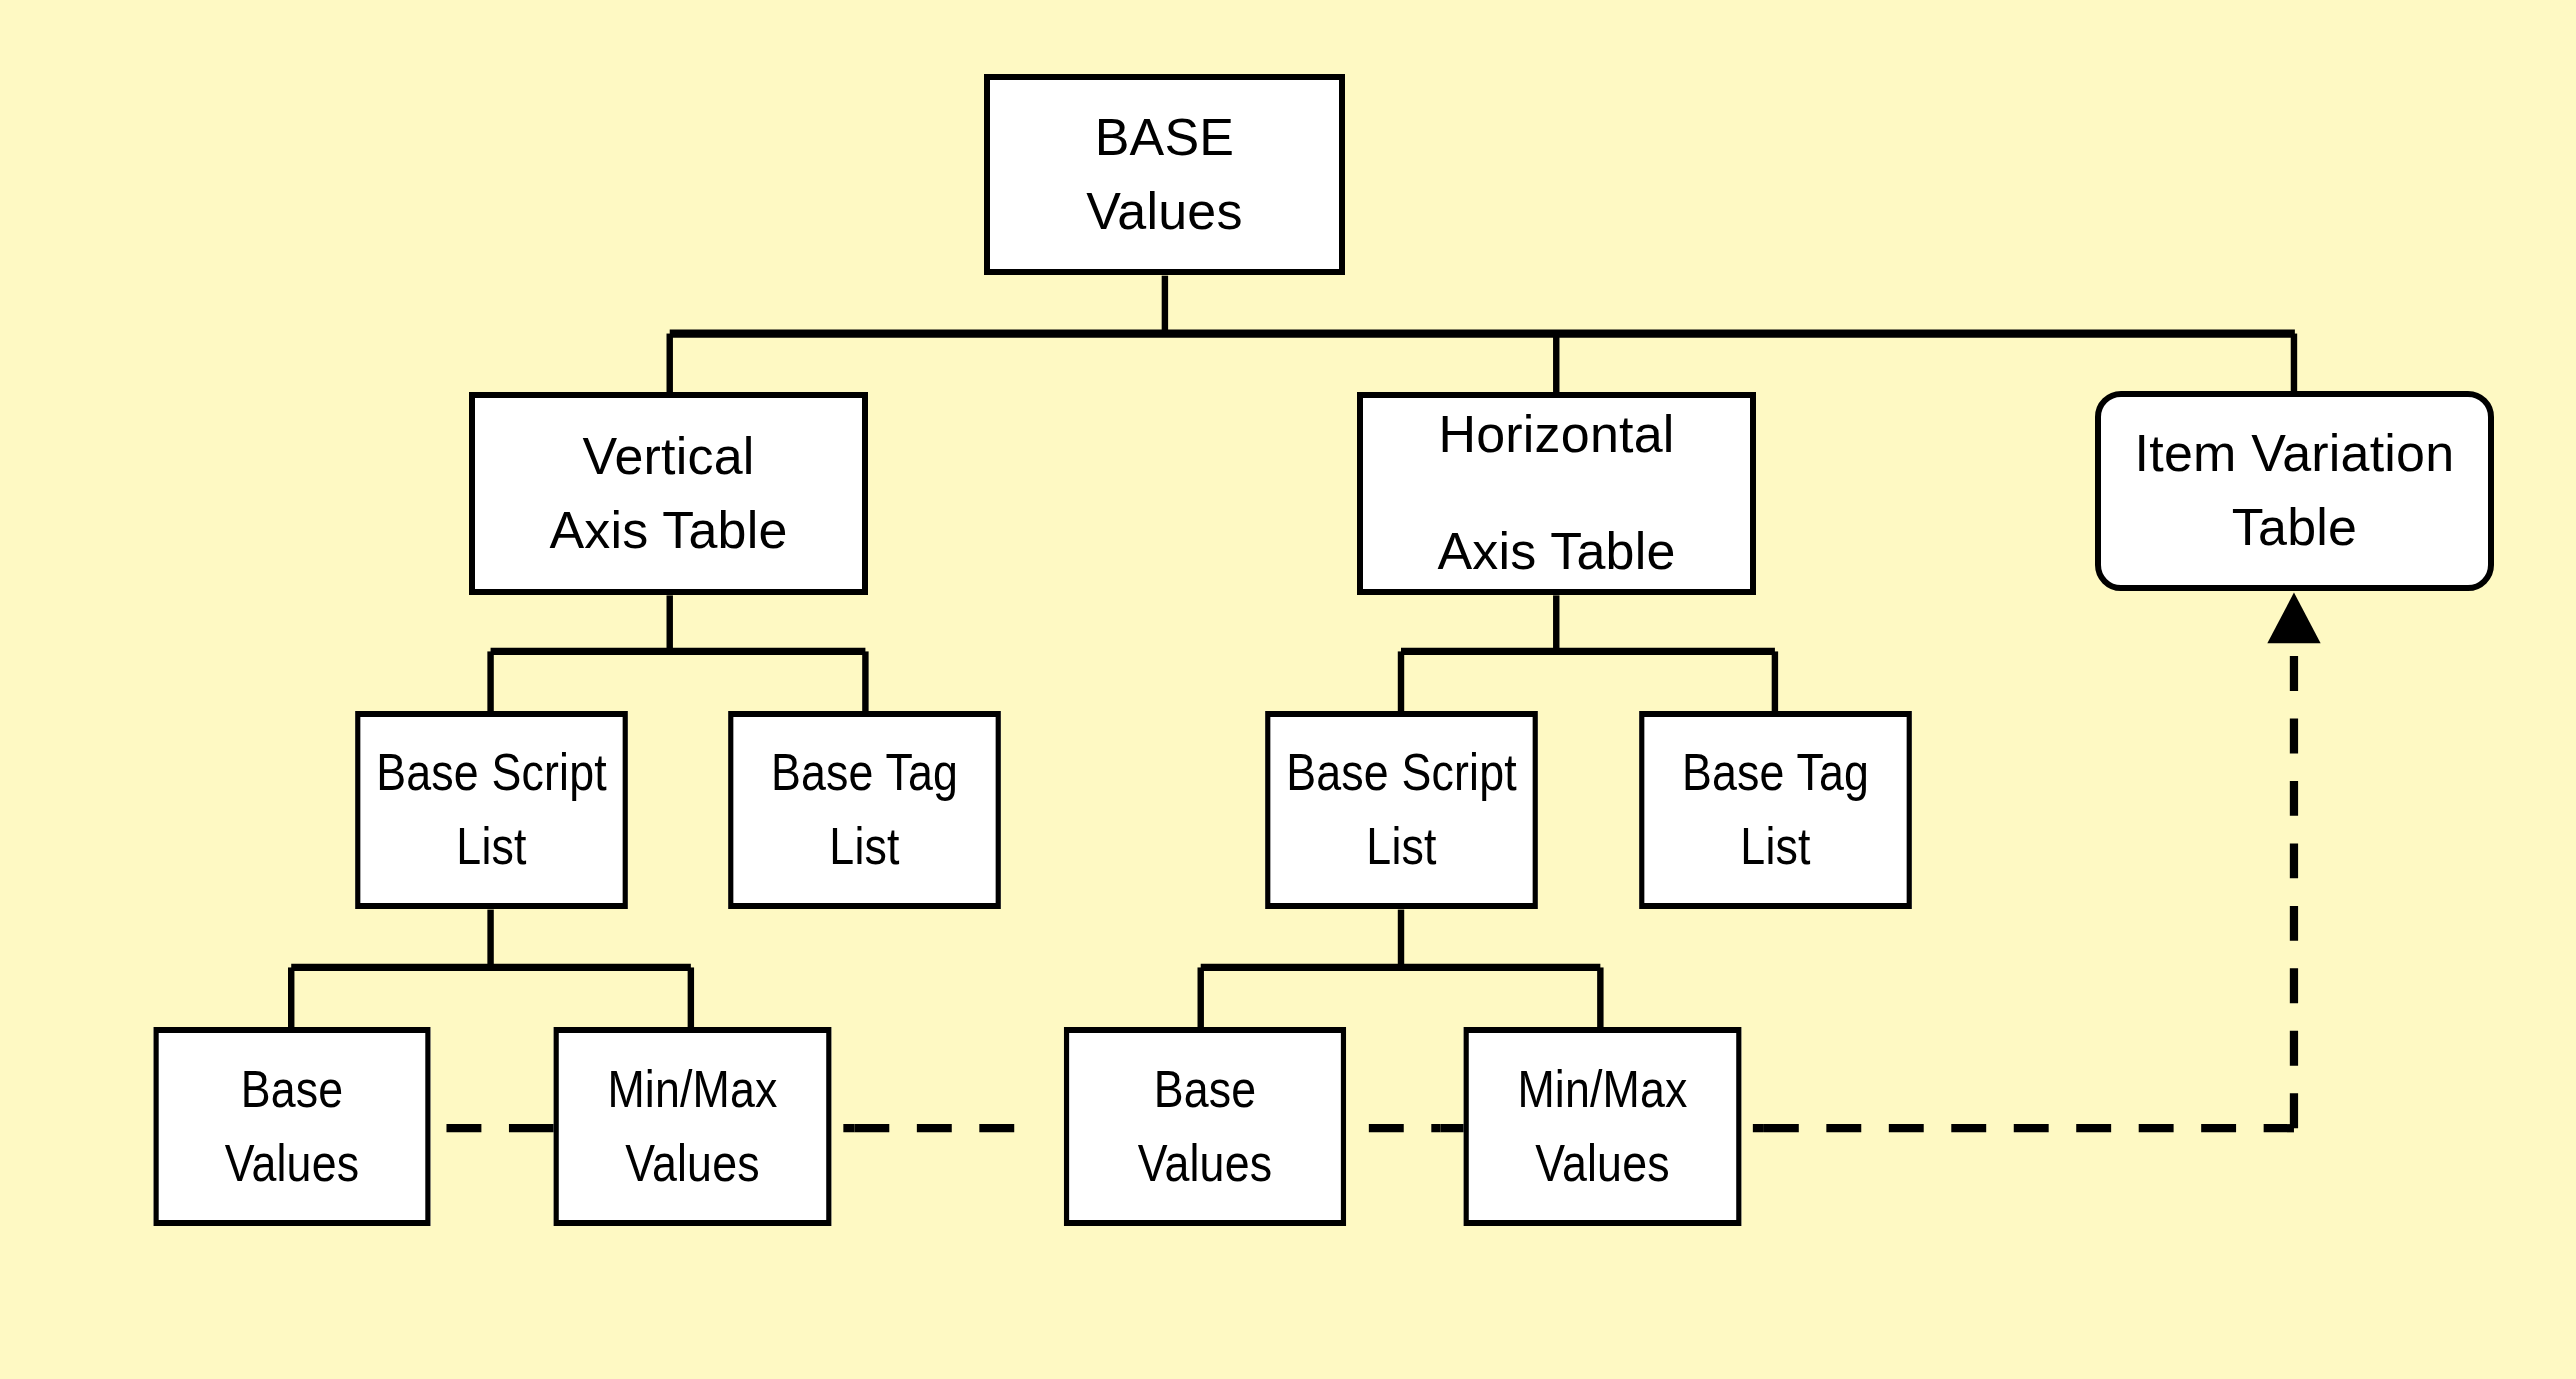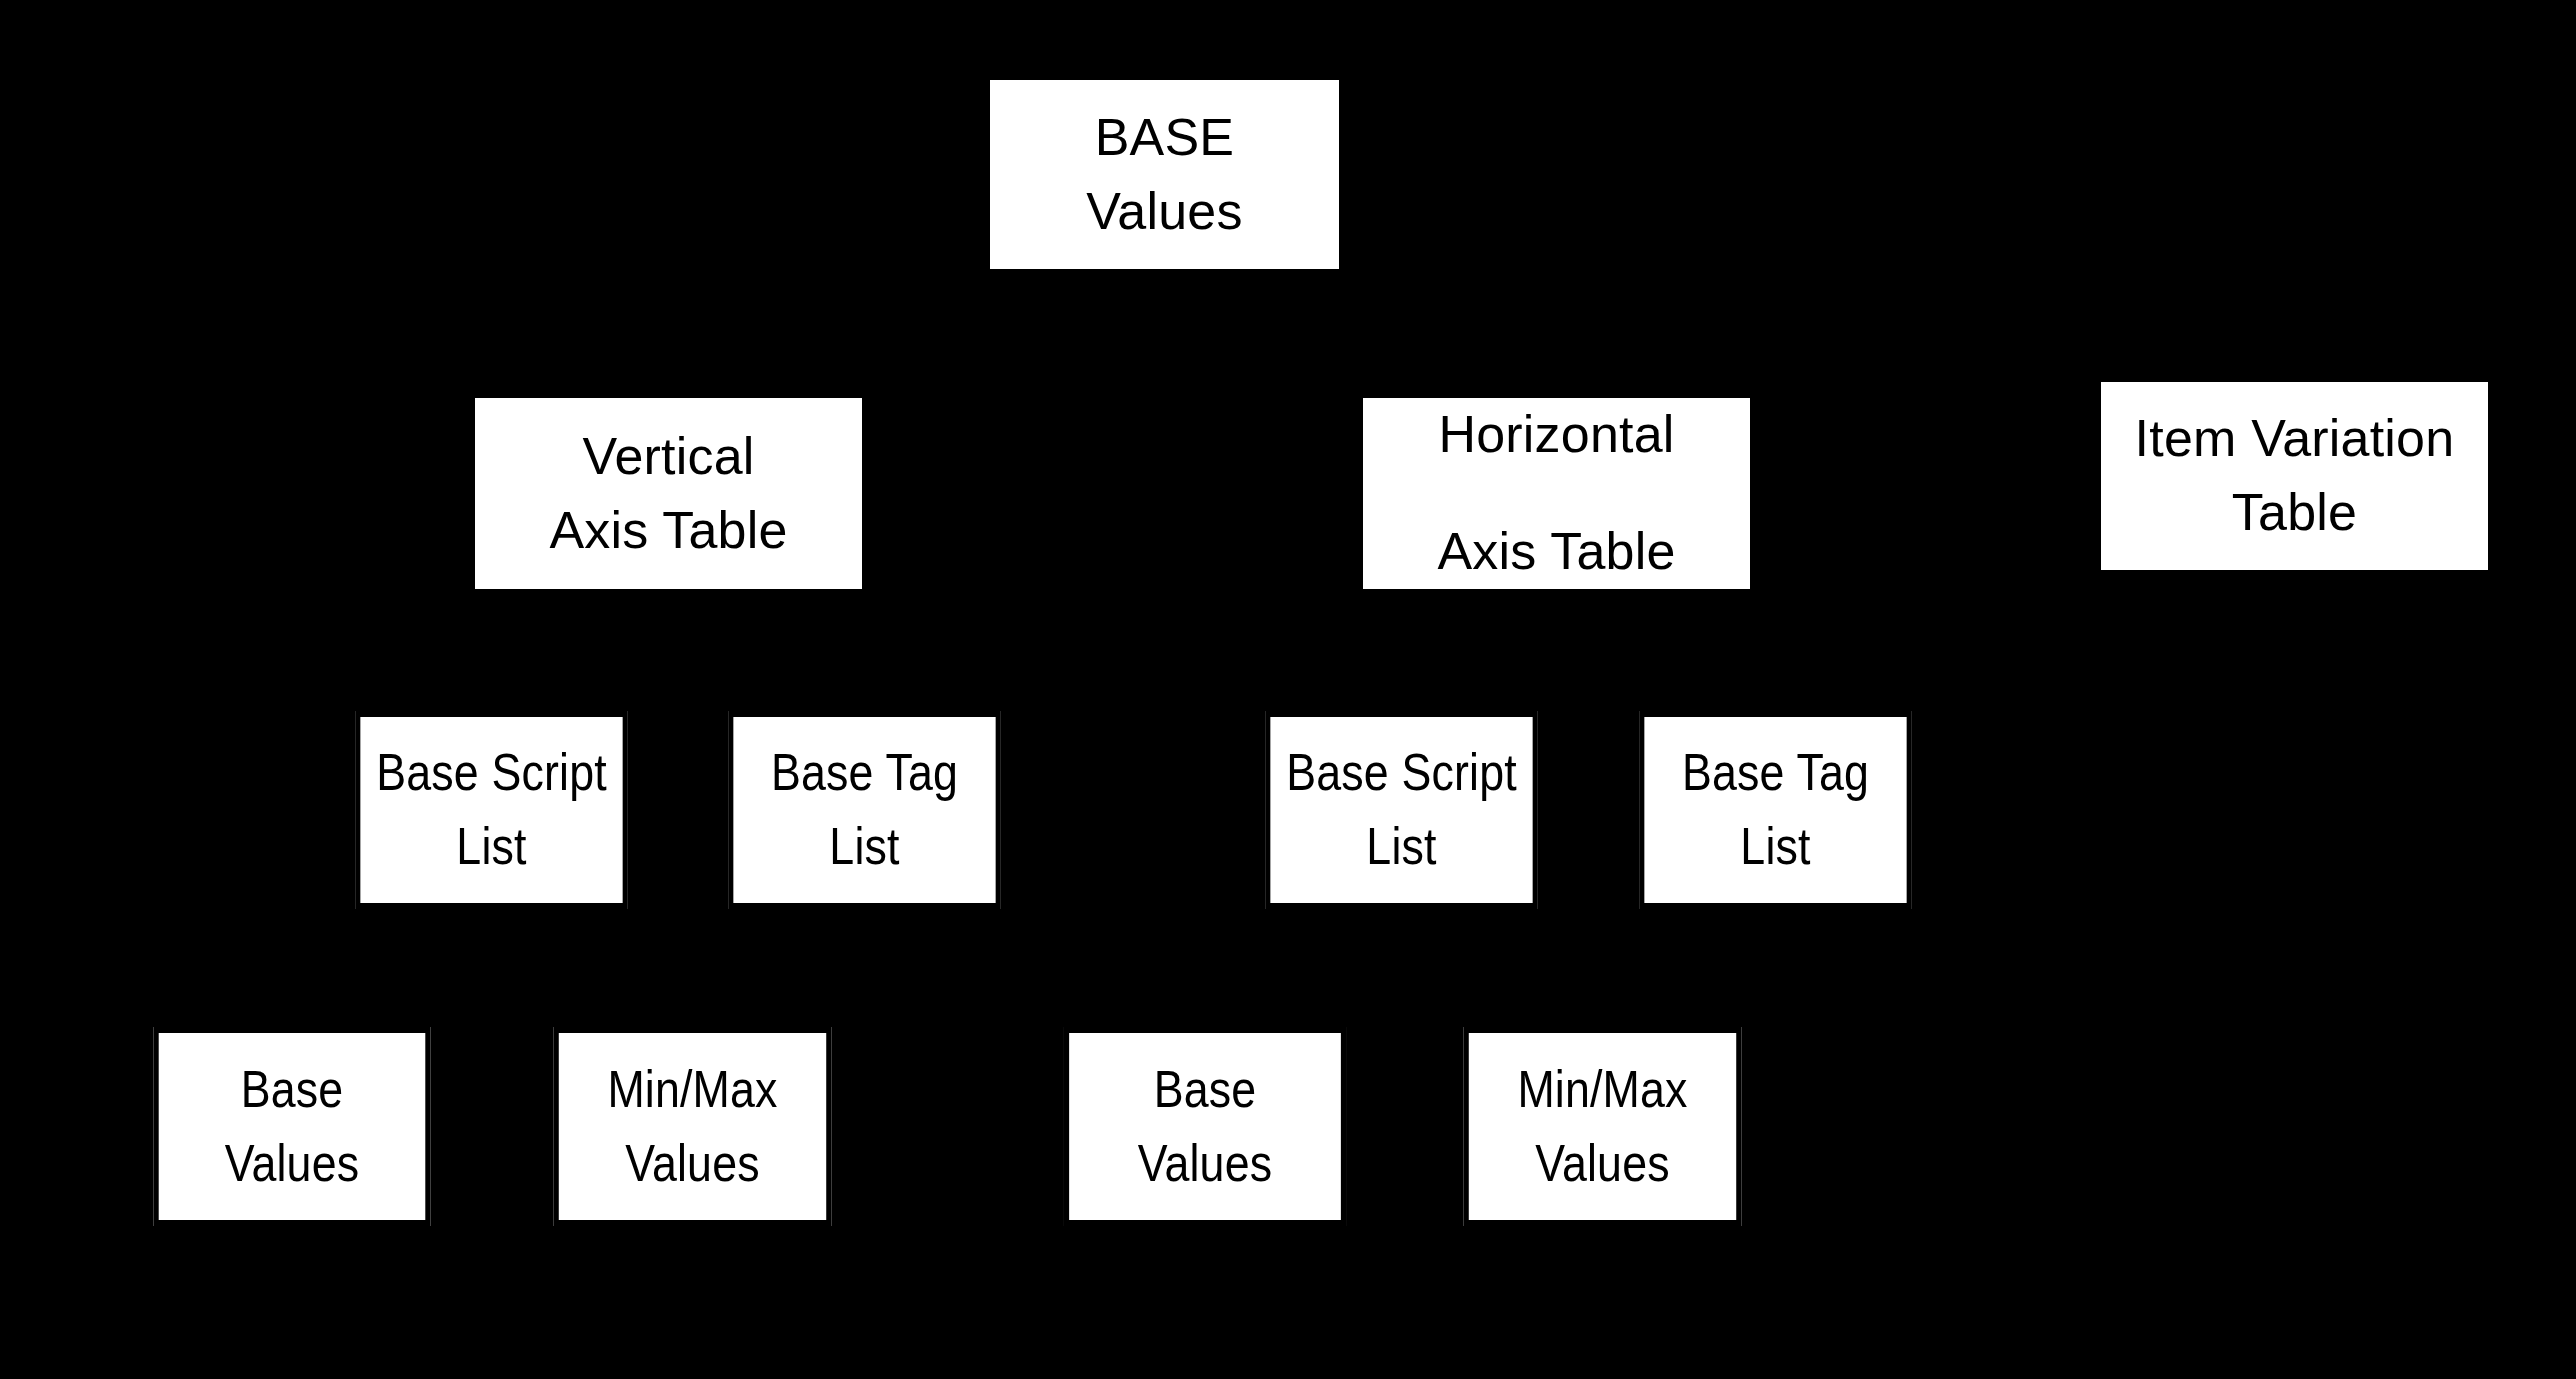--- a/index.html
+++ b/index.html
@@ -10,21 +10,21 @@
   body {
     width: 2576px;
     height: 1380px;
     font-family: "Liberation Sans", sans-serif;
     overflow: hidden;
   }
   #canvas {
     position: relative;
     width: 2576px;
     height: 1380px;
-    background: #000000;
+    background: #fef9c3;
   }
   #edges {
     position: absolute;
     left: 0;
     top: 0;
     width: 2576px;
     height: 1380px;
   }
   .node {
     position: absolute;
@@ -118,21 +118,21 @@
   <div class="node wide-font" style="left:469px; top:392px; width:399px; height:203px;text-align:right;">
     <span class="line">Vertical</span>
     <span class="line">Axis Table</span>
   </div>
 
   <div class="node wide-font" style="left:1357px; top:392px; width:399px; height:203px;justify-content:space-between;">
     <span class="line">Horizontal</span>
     <span class="line">Axis Table</span>
   </div>
 
-  <div class="node wide-font" style="left:2095px; top:376px; width:399px; height:200px;">
+  <div class="node wide-font" style="left:2095px; top:391px; width:399px; height:200px;border-radius:26px;">
     <span class="line">Item Variation</span>
     <span class="line">Table</span>
   </div>
 
   <div class="node narrow-font" style="left:333px; top:711px; width:317px; height:198px;">
     <span class="line">Base Script</span>
     <span class="line">List</span>
   </div>
 
   <div class="node narrow-font" style="left:706px; top:711px; width:317px; height:198px;">

